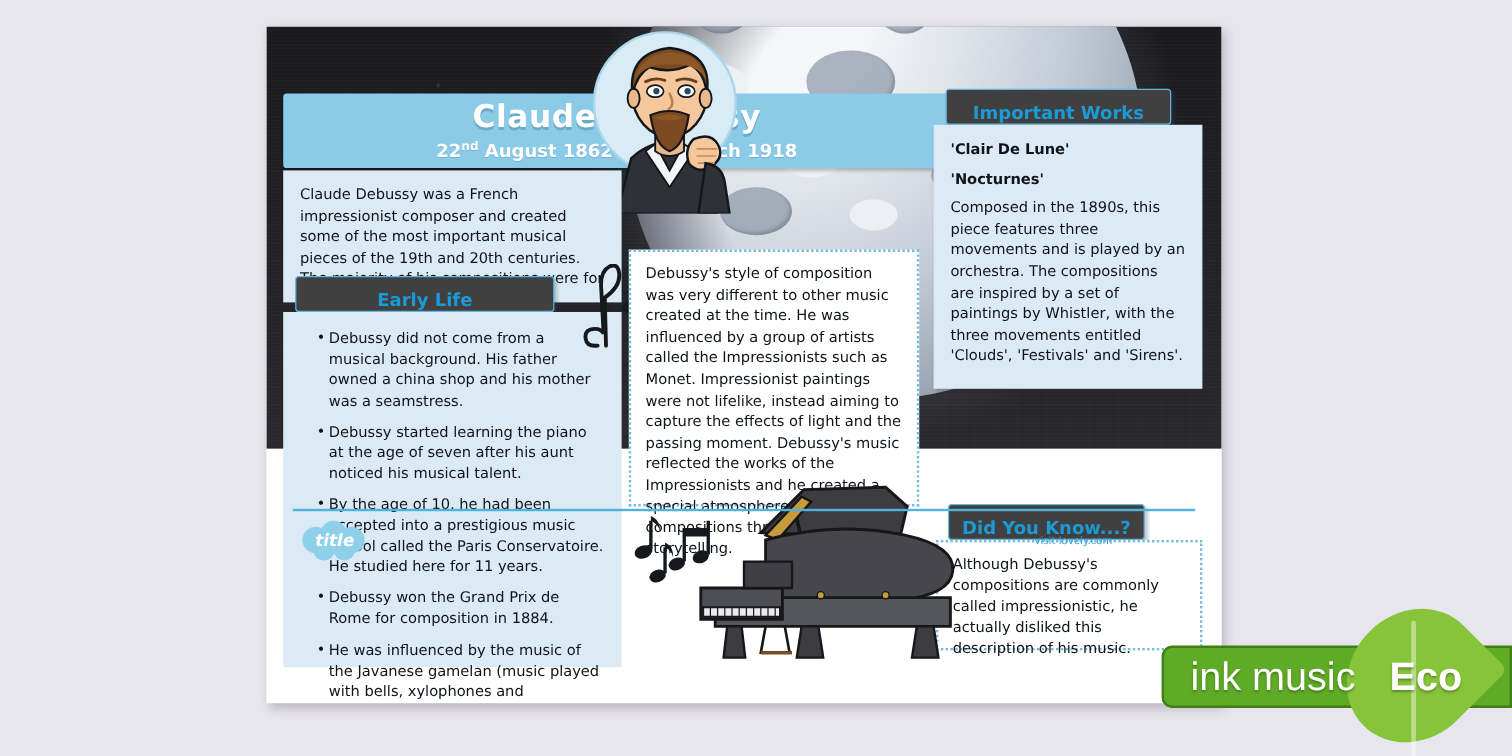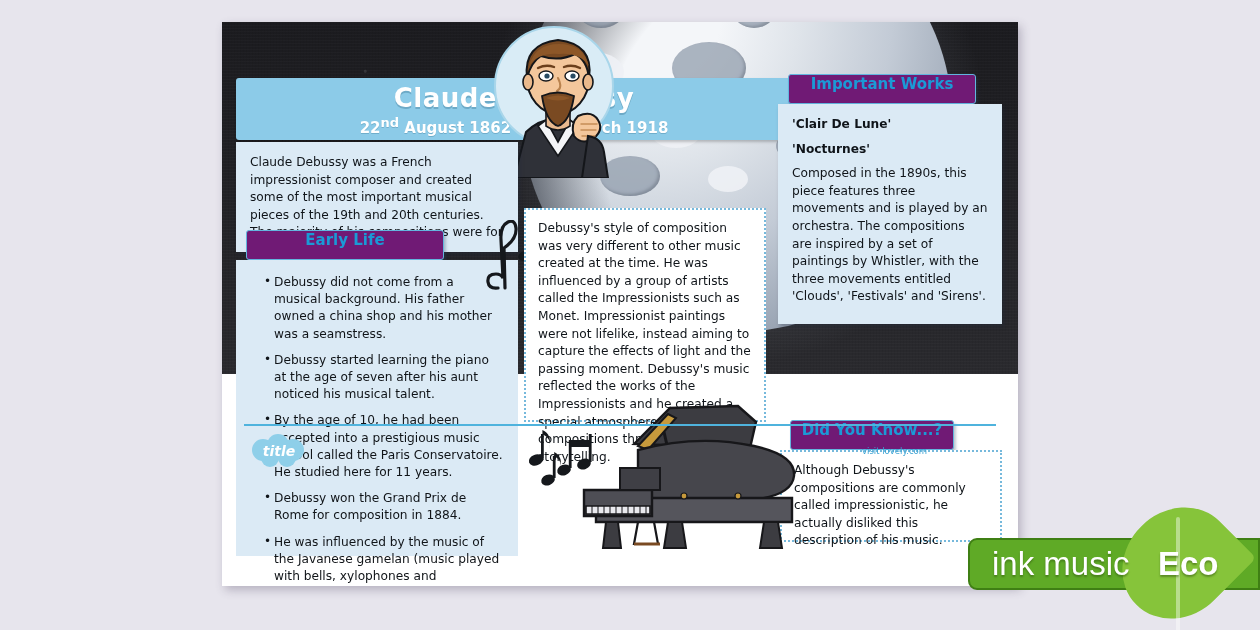--- a/index.html
+++ b/index.html
@@ -98,21 +98,21 @@
     line-height: 30px;
   }
   .title-banner .t2 {
     font-family: "DejaVu Sans", sans-serif;
     font-weight: bold;
     font-size: 15px;
     color: #ffffff;
     text-shadow: 0 1px 0 rgba(70,130,160,.40);
     line-height: 20px;
   }
-  .title-banner .t2 sup { font-size: 13px; }
+  .title-banner .t2 sup { font-size: 10px; }
 
   
   .portrait-circle {
     position: absolute; left: 272px; top: 4px;
     width: 120px; height: 120px;
     border-radius: 50%;
     background: #d9ecf6;
     border: 2px solid #a9d6ea;
   }
   .portrait-art { position: absolute; left: 262px; top: -2px; width: 150px; height: 158px; }
@@ -122,25 +122,25 @@
     position: absolute;
     background: #dbeaf5;
     font-family: "DejaVu Sans", sans-serif;
     color: #101418;
   }
   .panel.dotted { border: 2px dotted #76b9dc; background: #ffffff; }
   .panel.shadow { box-shadow: 2px 3px 4px rgba(30,40,60,.30); }
 
   .tab {
     position: absolute;
-    background: #701a75;
+    background: #404040;
     border: 1.6px solid #63b5de;
     border-radius: 3px;
     box-shadow: 2px 3px 3px rgba(40,70,100,.30);
-    display: flex; align-items: flex-start; justify-content: center;
+    display: flex; align-items: flex-end; justify-content: center;
     font-family: "DejaVu Sans", sans-serif;
     font-weight: bold;
     color: #1b9ad6;
   }
 
   .body-text {
     font-size: 12.2px;
     line-height: 17.6px;
     color: #0f1419;
   }
@@ -281,21 +281,21 @@
       <path d="M94 96 q14 -6 20 4 q6 10 -4 18 q-12 8 -20 -2 q-4 -12 4 -20 z" fill="#f4c79c" stroke="#14161a" stroke-width="2"></path>
       <path d="M97 104 h16 M97 110 h15 M98 116 h13" stroke="#c58d56" stroke-width="1.4" stroke-linecap="round"></path>
 
       <path d="M104 116 q14 2 16 16 l4 26 h-26 z" fill="#2f3138" stroke="#14161a" stroke-width="2"></path>
     </svg>
 
     <div class="panel shadow" style="left:14px; top:120px; width:282px; height:110px; padding:12px 14px 8px 14px;">
       <div class="body-text">Claude Debussy was a French impressionist composer and created some of the most important musical pieces of the 19th and 20th centuries. The majority of his compositions were for piano or orchestra.</div>
     </div>
 
-    <div class="tab" style="left:24px; top:208px; width:198px; height:30px; font-size:15px;">
+    <div class="tab" style="left:24px; top:208px; width:216px; height:30px; font-size:15px;">
       <span>Early Life</span>
     </div>
     <div class="panel" style="left:14px; top:238px; width:282px; height:296px; padding:14px 14px 6px 28px;">
       <ul class="bullets">
         <li>Debussy did not come from a musical background. His father owned a china shop and his mother was a seamstress.</li>
         <li>Debussy started learning the piano at the age of seven after his aunt noticed his musical talent.</li>
         <li>By the age of 10, he had been accepted into a prestigious music school called the Paris Conservatoire. He studied here for 11 years.</li>
         <li>Debussy won the Grand Prix de Rome for composition in 1884.</li>
         <li>He was influenced by the music of the Javanese gamelan (music played with bells, xylophones and metallophones) and incorporated these sounds into his own music.</li>
       </ul>

